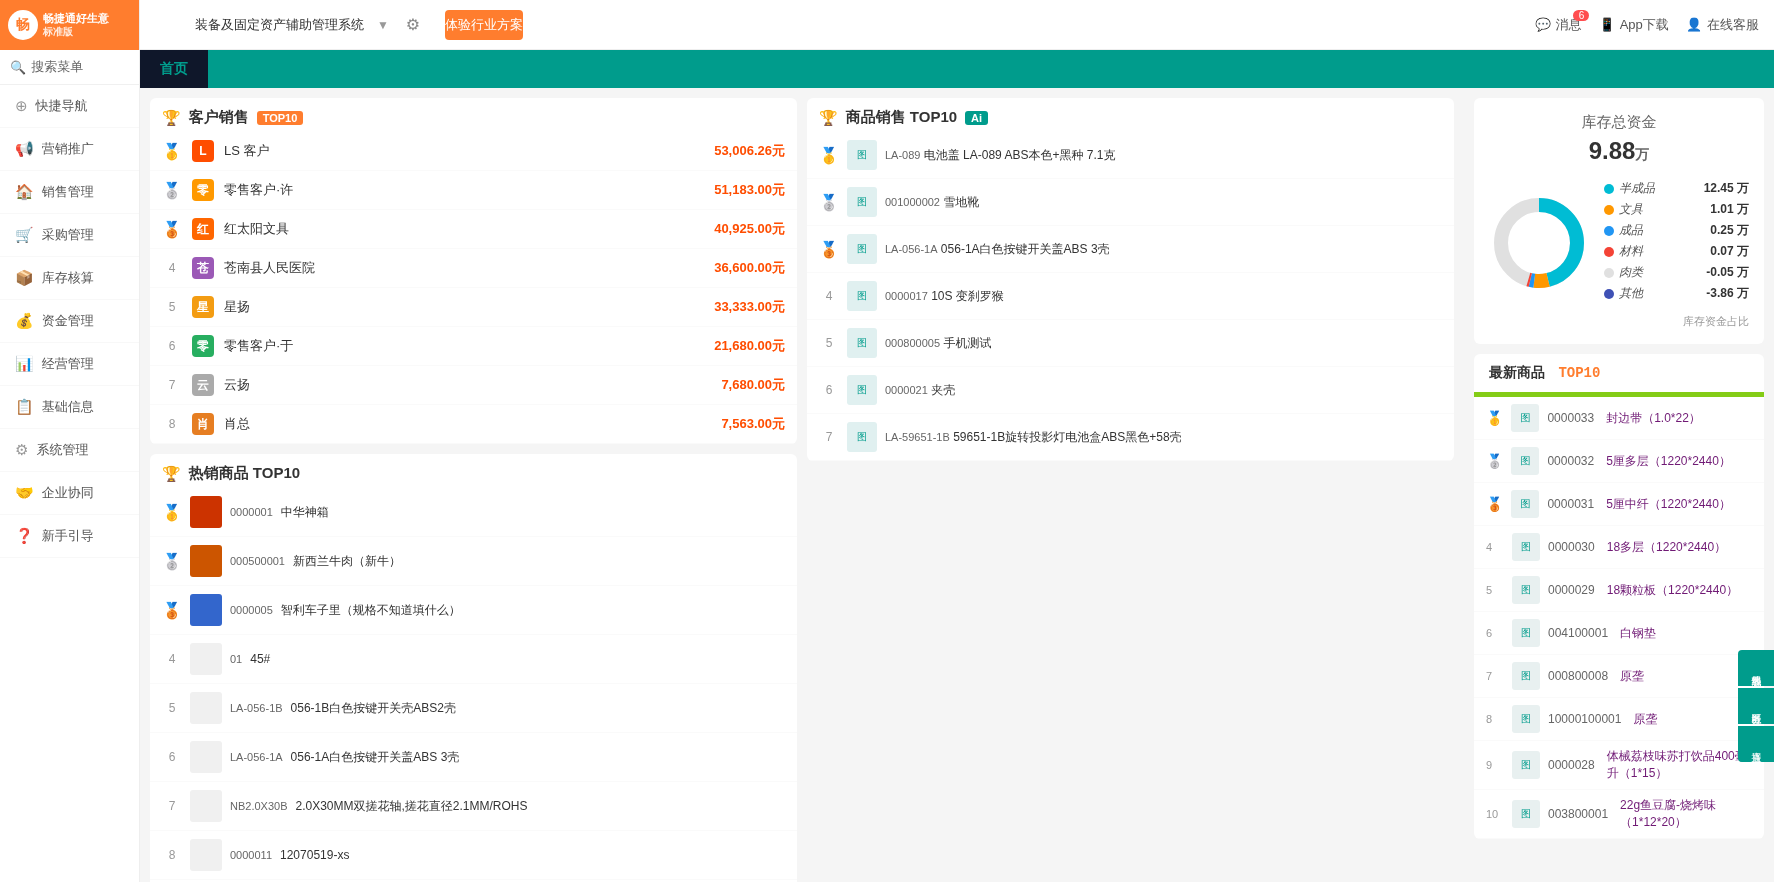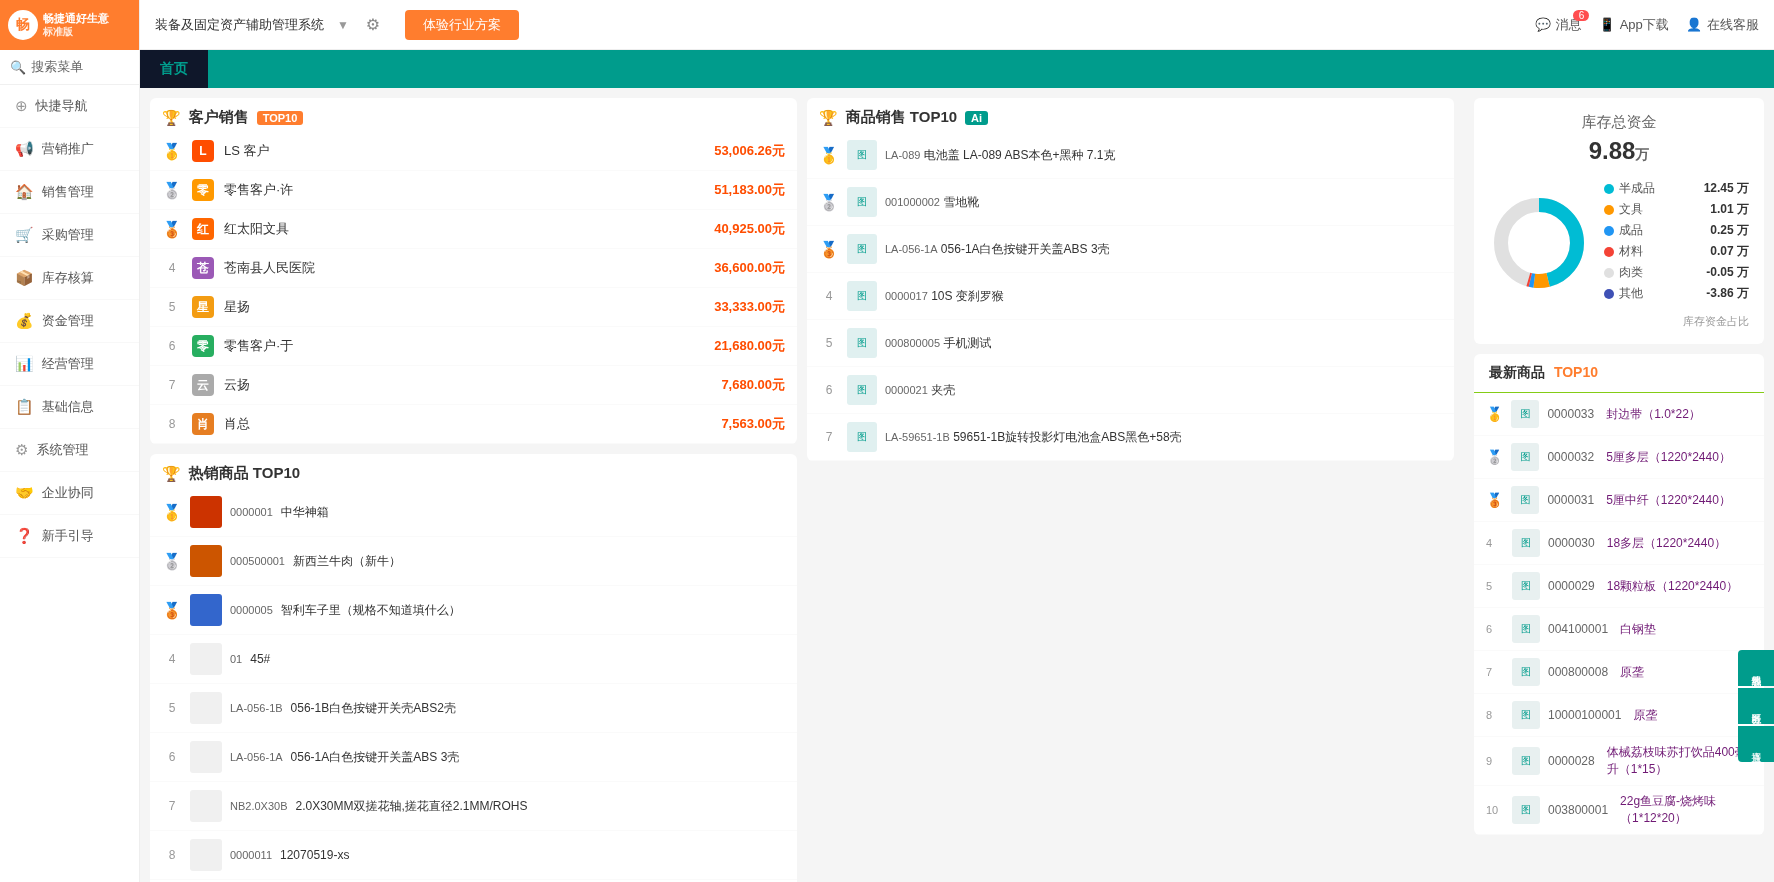--- a/index.html
+++ b/index.html
@@ -73,21 +73,21 @@
       flex-shrink: 0;
     }
     .topbar-system {
       display: flex; align-items: center; gap: 8px;
       font-size: 13px; color: #333;
     }
     .topbar-btn {
       background: #ff7d2e;
       color: #fff;
       border: none;
-      padding: 6px 18px;
+      padding: 6px 0;
       border-radius: 4px;
       cursor: pointer;
       font-size: 13px;
       margin-left: 8px;
     }
     .topbar-settings {
       width: 28px; height: 28px;
       display: flex; align-items: center; justify-content: center;
       color: #888; cursor: pointer; font-size: 16px;
     }
@@ -266,36 +266,37 @@
     .legend-item {
       display: flex; align-items: center; justify-content: space-between;
       margin-bottom: 4px;
     }
     .legend-dot {
       width: 10px; height: 10px;
       border-radius: 50%;
       margin-right: 5px;
       flex-shrink: 0;
     }
-    .legend-label { display: flex; align-items: center; flex: 1; color: #555; }
+    .legend-label { display: flex; align-items: center; flex: 1; color: #555; font-style: italic; }
     .legend-value { color: #333; font-weight: bold; }
     .chart-sub { font-size: 11px; color: #999; margin-top: 8px; text-align: right; }
 
     
     .latest-panel {
       background: #fff;
       border-radius: 6px;
       overflow: hidden;
     }
     .latest-header {
       padding: 10px 15px;
       font-size: 14px;
       font-weight: bold;
       color: #333;
-      border-bottom: 1px solid #84cc16;
+      border-bottom: 5px solid #84cc16;
+      font-family: Liberation Mono, monospace;
     }
     .latest-header .top-label { color: #ff7d2e; margin-left: 5px; font-size: 14px; }
     .latest-row {
       display: flex; align-items: center;
       padding: 7px 12px;
       border-bottom: 1px solid #fafafa;
       gap: 8px;
       font-size: 12px;
     }
     .latest-thumb {
@@ -348,20 +349,21 @@
       color: #fff;
       border-radius: 3px;
       padding: 1px 6px;
       font-size: 11px;
     }
 
     .topbar-system-name {
       font-size: 13px;
       color: #333;
       margin-right: 5px;
+      margin-left: 40px;
     }
     .dropdown-arrow { color: #999; font-size: 12px; }
   </style>
 </head>
 <body>
 
 <div class="sidebar">
   <div class="sidebar-logo">
     <div class="logo-icon">畅</div>
     <div>

